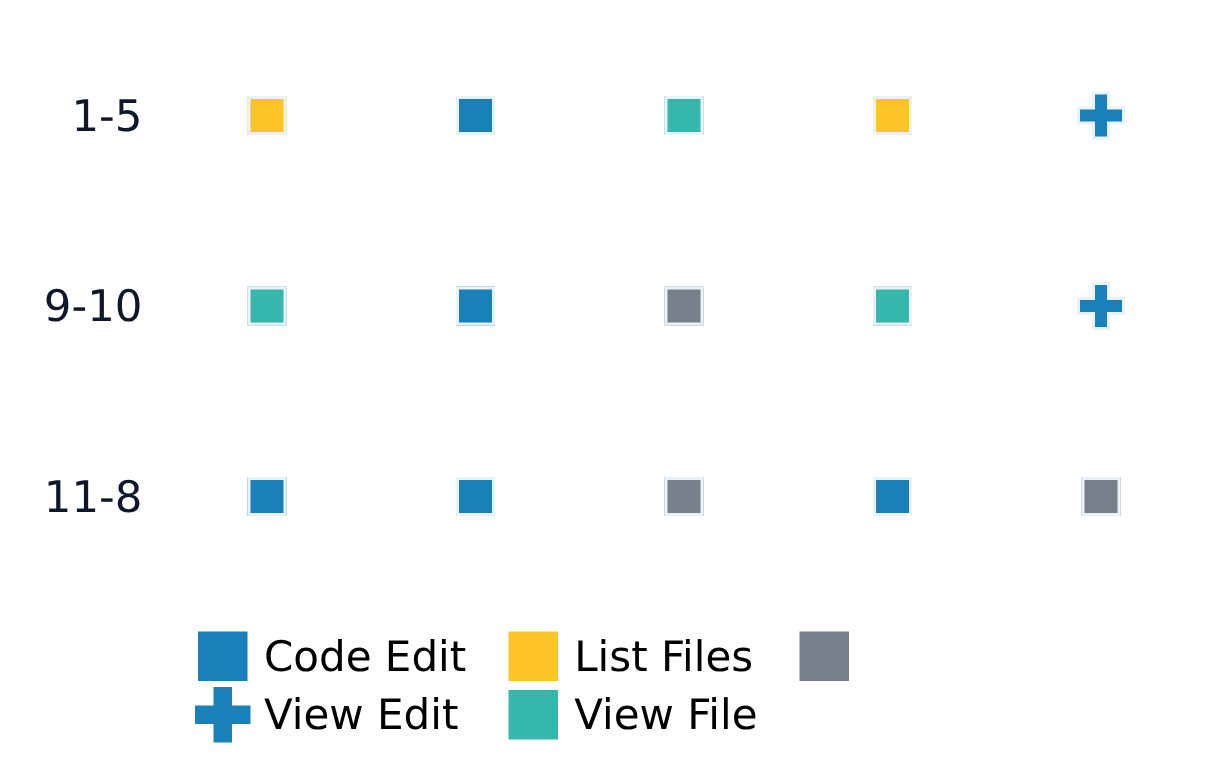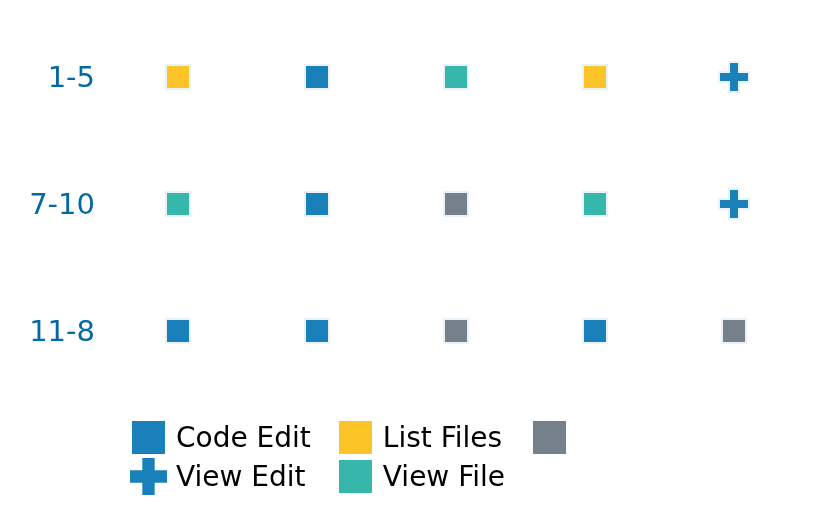--- a/index.html
+++ b/index.html
@@ -10,21 +10,21 @@
     background: #ffffff;
     font-family: "DejaVu Sans", sans-serif;
     overflow: hidden;
   }
   .row-label {
     position: absolute;
     left: 0;
     width: 95px;
     text-align: right;
     font-size: 29px;
-    color: #0369a1;
+    color: #0f172a;
     transform: translateY(-50%);
     white-space: nowrap;
   }
   .marker {
     position: absolute;
     transform: translate(-50%, -50%);
     display: flex;
     align-items: center;
     justify-content: center;
   }
@@ -76,21 +76,21 @@
         <span class="marker-square" style="width: 22px; height: 22px; background: rgb(55, 182, 172); border: 2px solid rgb(233, 242, 249);"></span>
       </span>
       <span class="marker" title="List Files" style="left: 595px; top: 77px;">
         <span class="marker-square" style="width: 22px; height: 22px; background: rgb(253, 196, 40); border: 2px solid rgb(233, 242, 249);"></span>
       </span>
       <span class="marker" title="Best Edit" style="left: 734px; top: 77px;">
         <svg width="30" height="30" viewBox="0 0 30 30">
           <path d="M10 0 H20 V10 H30 V20 H20 V30 H10 V20 H0 V10 H10 Z" fill="#1A80B9" stroke="#E9F2F9" stroke-width="2"></path>
         </svg>
       </span>
-      <div class="row-label" style="top: 204px;">7-10</div>
+      <div class="row-label" style="top: 204px;">9-10</div>
       <span class="marker" title="View File" style="left: 178px; top: 204px;">
         <span class="marker-square" style="width: 22px; height: 22px; background: rgb(55, 182, 172); border: 2px solid rgb(233, 242, 249);"></span>
       </span>
       <span class="marker" title="Code Edit" style="left: 317px; top: 204px;">
         <span class="marker-square" style="width: 22px; height: 22px; background: rgb(26, 128, 185); border: 2px solid rgb(233, 242, 249);"></span>
       </span>
       <span class="marker" title="Revert Changes" style="left: 456px; top: 204px;">
         <span class="marker-square" style="width: 22px; height: 22px; background: rgb(118, 128, 138); border: 2px solid rgb(233, 242, 249);"></span>
       </span>
       <span class="marker" title="View File" style="left: 595px; top: 204px;">

